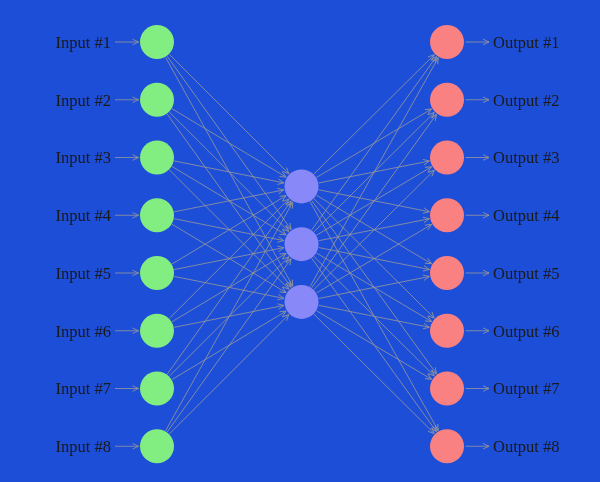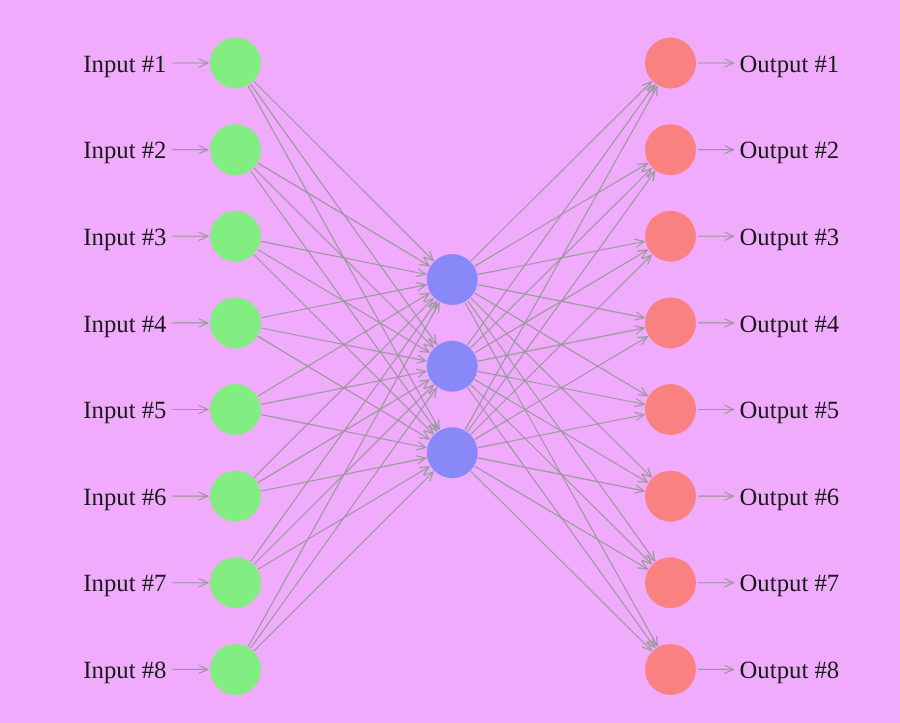--- a/index.html
+++ b/index.html
@@ -4,21 +4,21 @@
 <style>
   html, body {
     margin: 0;
     padding: 0;
     background: #ffffff;
   }
   #stage {
     position: relative;
     width: 600px;
     height: 482px;
-    background: #f0abfc;
+    background: #1d4ed8;
     overflow: hidden;
   }
   svg text {
     font-family: "Liberation Serif", "DejaVu Serif", serif;
     font-size: 16.5px;
   }
 </style>
 </head>
 <body>
 

